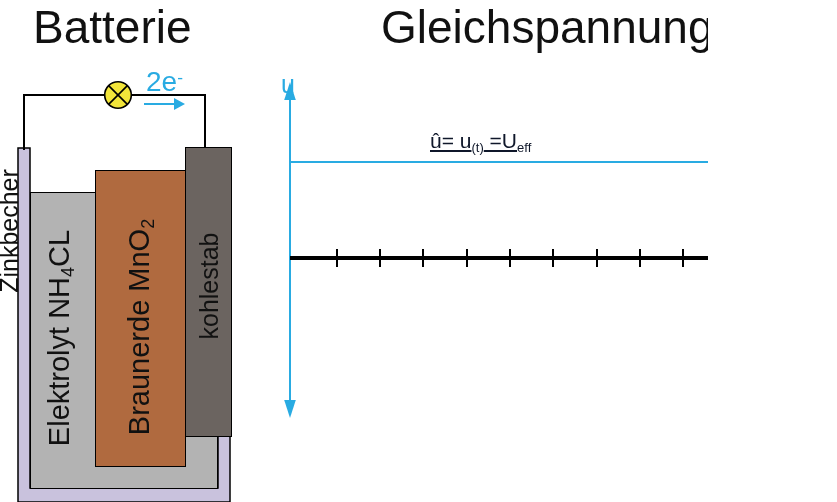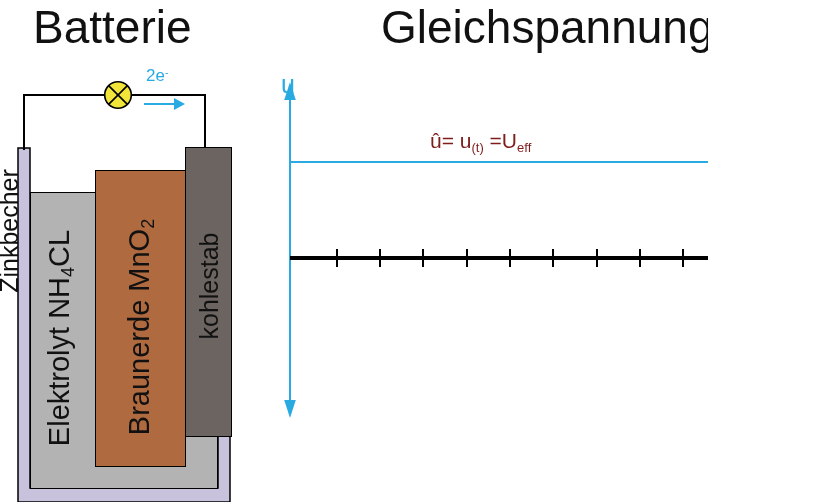--- a/index.html
+++ b/index.html
@@ -22,21 +22,21 @@
 
   
   .wire{position:absolute;background:#000;}
   .wire-left{left:23px;top:94px;width:2px;height:56px;}
   .wire-top{left:23px;top:94px;width:183px;height:2px;}
   .wire-right{left:204px;top:94px;width:2px;height:54px;}
   .lamp{position:absolute;left:102px;top:79px;}
 
   
   .electron-label{
-    position:absolute;left:146px;top:66px;font-size:17px;color:#29abe2;white-space:nowrap;
+    position:absolute;left:146px;top:66px;font-size:28px;color:#29abe2;white-space:nowrap;
   }
   .electron-label .sup{font-size:0.62em;vertical-align:0.45em;}
   .earrow-line{position:absolute;left:144px;top:103px;width:31px;height:2px;background:#29abe2;}
   .earrow-head{
     position:absolute;left:174px;top:98px;width:0;height:0;
     border-left:11px solid #29abe2;border-top:6px solid transparent;border-bottom:6px solid transparent;
   }
 
   
   .vlabel{
@@ -47,21 +47,21 @@
   .lbl-zink{left:9px;top:231px;font-size:25px;}
   .lbl-elektrolyt{left:61px;top:338px;font-size:29px;}
   .lbl-braunerde{left:141px;top:327px;font-size:29px;}
   .lbl-kohlestab{left:209px;top:286px;font-size:25px;}
 
   
   .graph-svg{position:absolute;left:280px;top:60px;}
   .u-label{position:absolute;left:281px;top:70px;font-size:25px;color:#29abe2;}
   .t-label{position:absolute;left:806px;top:224px;font-size:23px;color:#000;}
   .uhat-label{
-    position:absolute;left:430px;top:129px;font-size:21px;color:#7f1d1d;white-space:nowrap;
+    position:absolute;left:430px;top:129px;font-size:21px;color:#0f172a;white-space:nowrap;text-decoration:underline;
   }
   .uhat-label .sub{font-size:0.62em;vertical-align:-0.3em;}
 </style>
 </head>
 <body>
 
 <div class="canvas">
 
   <div class="title title-battery">Batterie</div>
   <div class="title title-dc">Gleichspannung</div>

